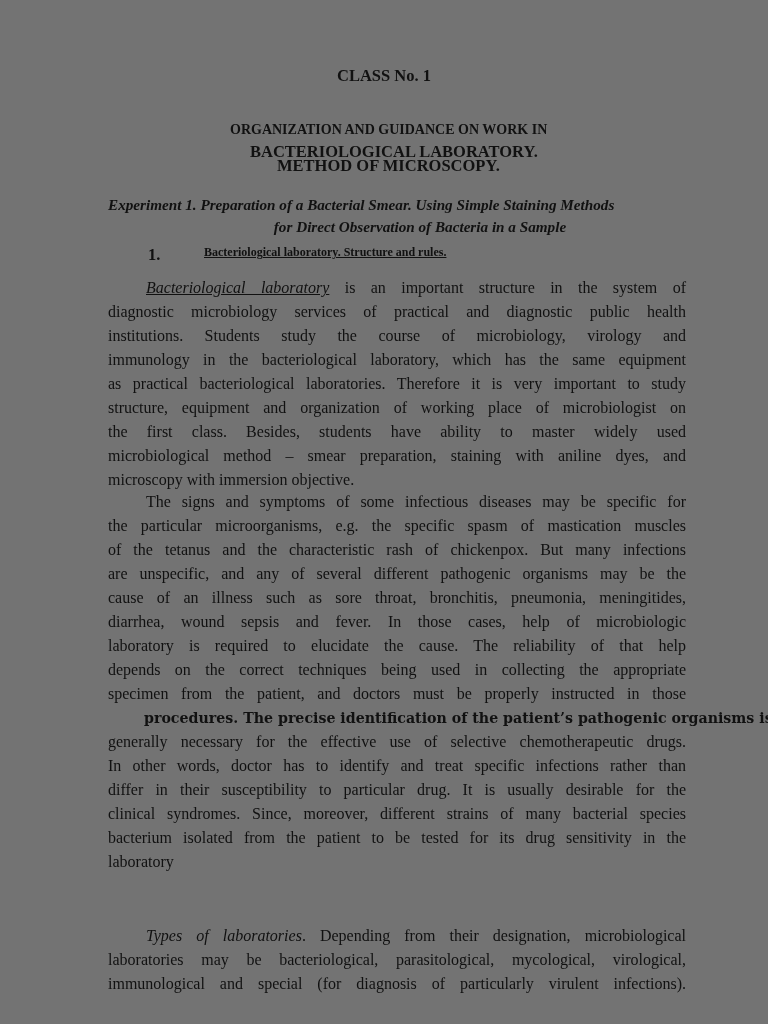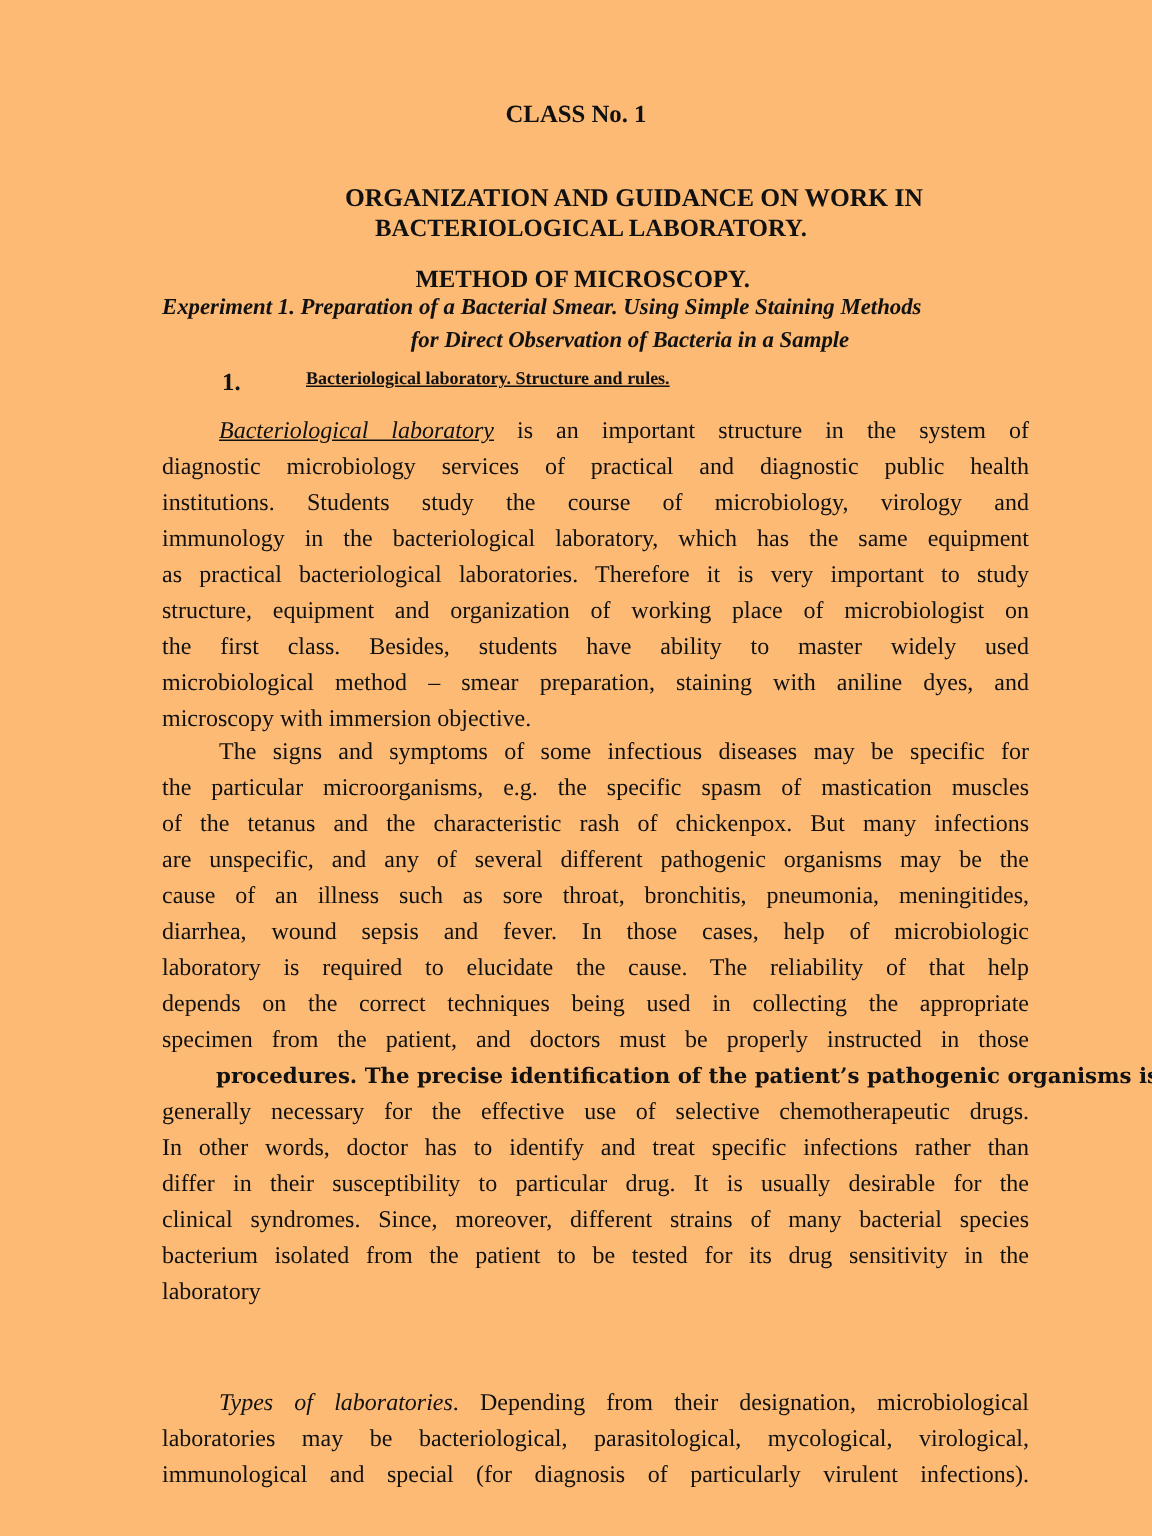--- a/index.html
+++ b/index.html
@@ -1,23 +1,23 @@
 <!DOCTYPE html>
 <html><head>
 <meta charset="utf-8">
 <style>
   html, body { margin: 0; padding: 0; background: #ffffff; }
   body { width: 768px; height: 1024px; overflow: hidden; position: relative;
          font-family: "Liberation Serif", "DejaVu Serif", serif; color: #111; }
-  .page { position: absolute; left: 0; top: 0; width: 768px; height: 1024px; background: #fdba74; }
+  .page { position: absolute; left: 0; top: 0; width: 768px; height: 1024px; background: #737373; }
   .abs { position: absolute; white-space: nowrap; }
   .h-class { top: 66px; left: 0; width: 768px; text-align: center; font-weight: bold; font-size: 16.5px; }
-  .h-title1 { top: 122px; left: 230px; font-weight: bold; font-size: 17px; }
+  .h-title1 { top: 122px; left: 230px; font-weight: bold; font-size: 14px; }
   .h-title2 { top: 142px; left: 250px; font-weight: bold; font-size: 16.5px; }
-  .h-method { top: 176px; left: 277px; font-weight: bold; font-size: 16.5px; }
+  .h-method { top: 156px; left: 277px; font-weight: bold; font-size: 16.5px; }
   .exp1 { top: 196px; left: 0; width: 820px; font-weight: bold; font-style: italic; font-size: 15.2px; left: 108px; }
   .exp2 { top: 218px; left: 0; width: 768px; text-align: center; font-weight: bold; font-style: italic; font-size: 15.2px; margin-left: 36px; }
   .sec-num { top: 245px; left: 148px; font-weight: bold; font-size: 16.5px; }
   .sec-title { top: 245px; left: 204px; font-weight: bold; font-size: 12px; text-decoration: underline; }
   .body-text { position: absolute; left: 108px; width: 578px; font-size: 16px; line-height: 24px; }
   .body-text .line { display: block; height: 24px; text-align: justify; text-align-last: justify; white-space: nowrap; }
   .body-text .line.last { text-align-last: left; }
   .body-text .line.indent { padding-left: 38px; }
   .body-text .line span.j { display: block; text-align: justify; text-align-last: justify; }
   .ul-i { font-style: italic; text-decoration: underline; }

